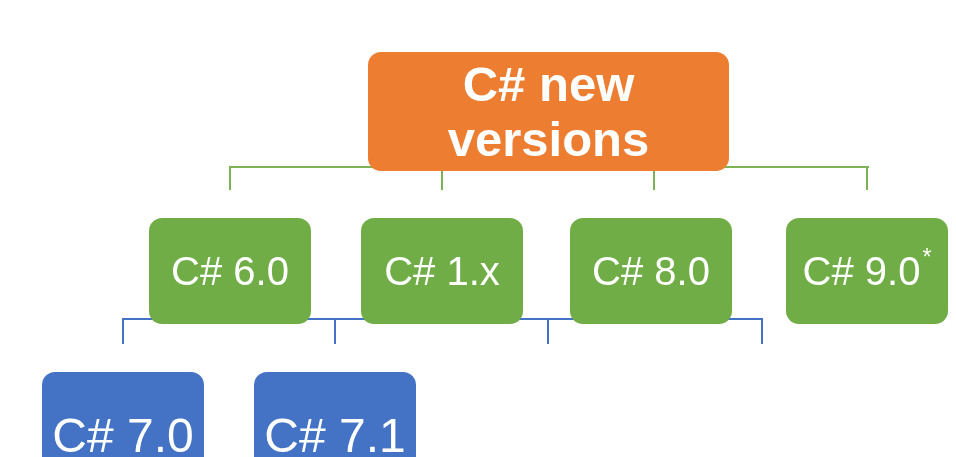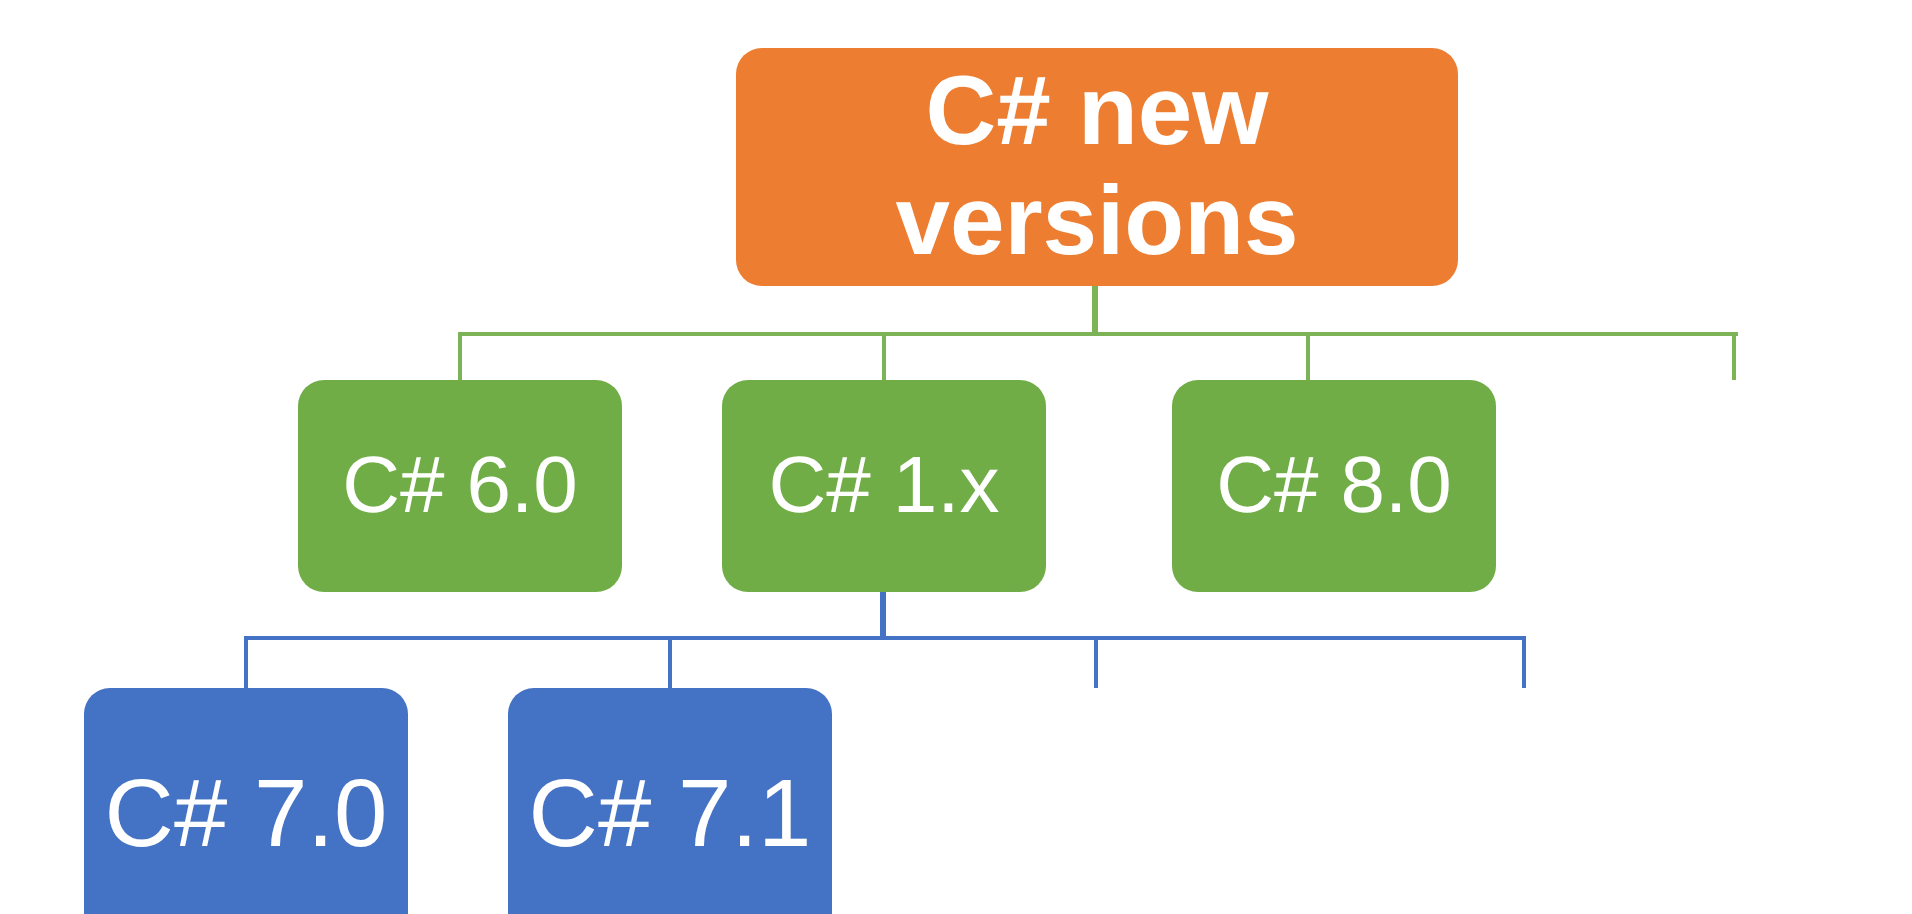--- a/index.html
+++ b/index.html
@@ -13,20 +13,21 @@
   }
   .node {
     position: absolute;
     display: flex;
     align-items: center;
     justify-content: center;
     color: #ffffff;
     border-radius: 13px;
     box-sizing: border-box;
     text-align: center;
+    margin-top: 28px;
   }
   .root-node {
     left: 368px; top: 24px;
     width: 361px; height: 119px;
     background: #ED7D31;
     font-weight: bold;
     font-size: 49px;
     line-height: 55px;
     padding: 0 28px;
   }
@@ -37,21 +38,21 @@
     font-size: 40px;
   }
   .lvl2 {
     top: 344px;
     width: 162px; height: 126px;
     background: #4472C4;
     font-size: 48px;
   }
   .g1 { left: 149px; }
   .g2 { left: 361px; }
-  .g3 { left: 586px; }
+  .g3 { left: 570px; }
   .g4 { left: 786px; }
   .b1 { left: 42px; }
   .b2 { left: 254px; }
   .b3 { left: 467px; }
   .b4 { left: 681px; }
   .star {
     font-size: 0.58em;
     line-height: 0;
     position: relative;
     top: -0.62em;
@@ -100,20 +101,24 @@
 
   <div class="node lvl1 g1">
     <span>C# 6.0</span>
   </div>
   <div class="node lvl1 g2">
     <span>C# 1.x</span>
   </div>
   <div class="node lvl1 g3">
     <span>C# 8.0</span>
   </div>
+  <div class="node lvl1 g4">
+    <span>C# 9.0</span>
+      <sup class="star">*</sup>
+  </div>
 
   <div class="node lvl2 b1">
     <span>C# 7.0</span>
   </div>
   <div class="node lvl2 b2">
     <span>C# 7.1</span>
   </div>
 
 </div>
 

